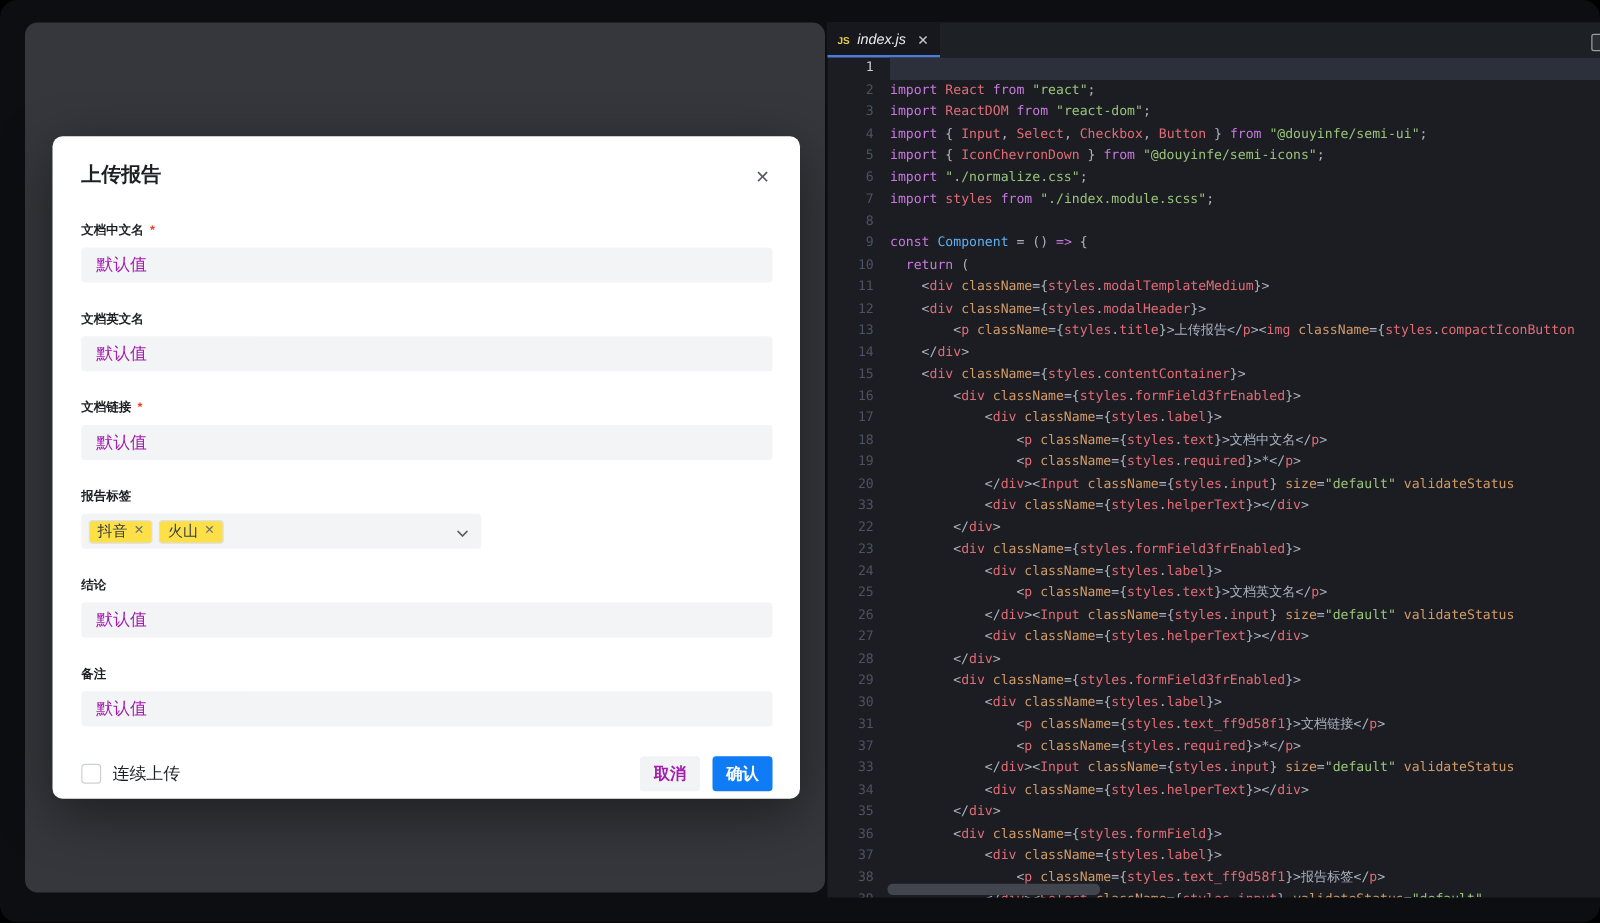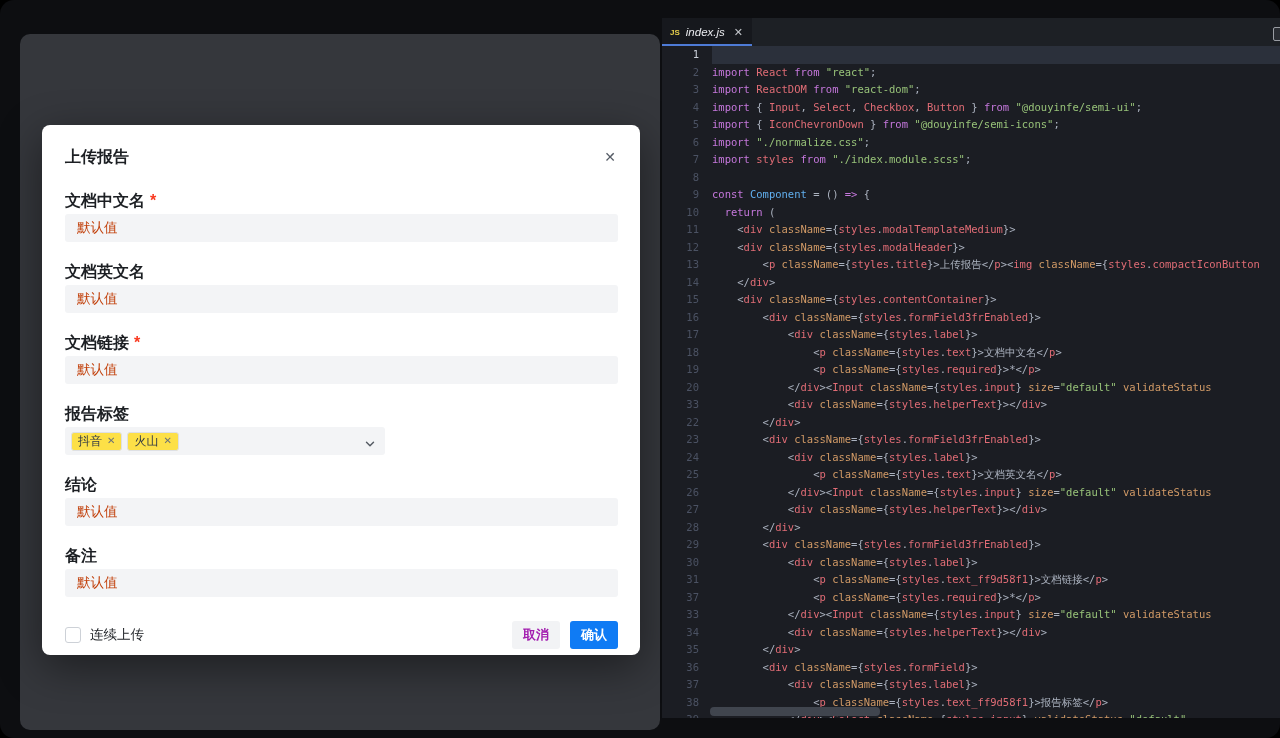--- a/index.html
+++ b/index.html
@@ -5,39 +5,39 @@
   * { margin:0; padding:0; box-sizing:border-box; }
   html,body { background:#000; }
   .screen {
     position:relative; width:1280px; height:738px; overflow:hidden;
     background:#0d0e11; border-radius:14px;
     font-family:"Liberation Sans","DejaVu Sans",sans-serif;
   }
 
   
   .preview-panel {
-    position:absolute; left:20px; top:34px; width:640px; height:696px;
+    position:absolute; left:20px; top:18px; width:640px; height:696px;
     background:#35373c; border-radius:10px;
   }
   .modal {
     position:absolute; left:22px; top:91px; width:598px; height:530px;
     background:#ffffff; border-radius:8px; padding:22px 22px 18px 23px;
     box-shadow:0 12px 44px rgba(0,0,0,.45);
   }
   .modal-header { display:flex; justify-content:space-between; align-items:flex-start; margin-bottom:26px; }
   .modal-title { font-size:16px; font-weight:700; color:#1c1f23; line-height:20px; }
   .modal-close { background:none; border:none; cursor:pointer; font-size:14px; color:#565c66; line-height:16px; padding:2px; }
 
   .field { margin-bottom:22px; }
-  .field-label { display:flex; gap:5px; align-items:flex-start; font-size:16px; font-weight:600; color:#1c1f23; line-height:15px; margin-bottom:6px; }
+  .field-label { display:flex; gap:5px; align-items:flex-start; font-size:10px; font-weight:600; color:#1c1f23; line-height:15px; margin-bottom:6px; }
   .required-mark { color:#f93920; font-weight:600; }
   .text-input {
     height:28px; background:#f3f4f6; border-radius:3px;
     display:flex; align-items:center; padding:0 12px;
-    font-size:13.5px; color:#c2410c;
+    font-size:13.5px; color:#a21caf;
   }
   .select-input {
     position:relative; width:320px; height:28px; background:#f3f4f6; border-radius:3px;
     display:flex; align-items:center; gap:5px; padding:0 30px 0 6px;
   }
   .tag {
     display:inline-flex; align-items:center; gap:5px; height:19px;
     background:#fde047; border:1px solid #dee0e4; border-radius:3px;
     padding:0 6px; font-size:12px; color:#333a45;
   }

